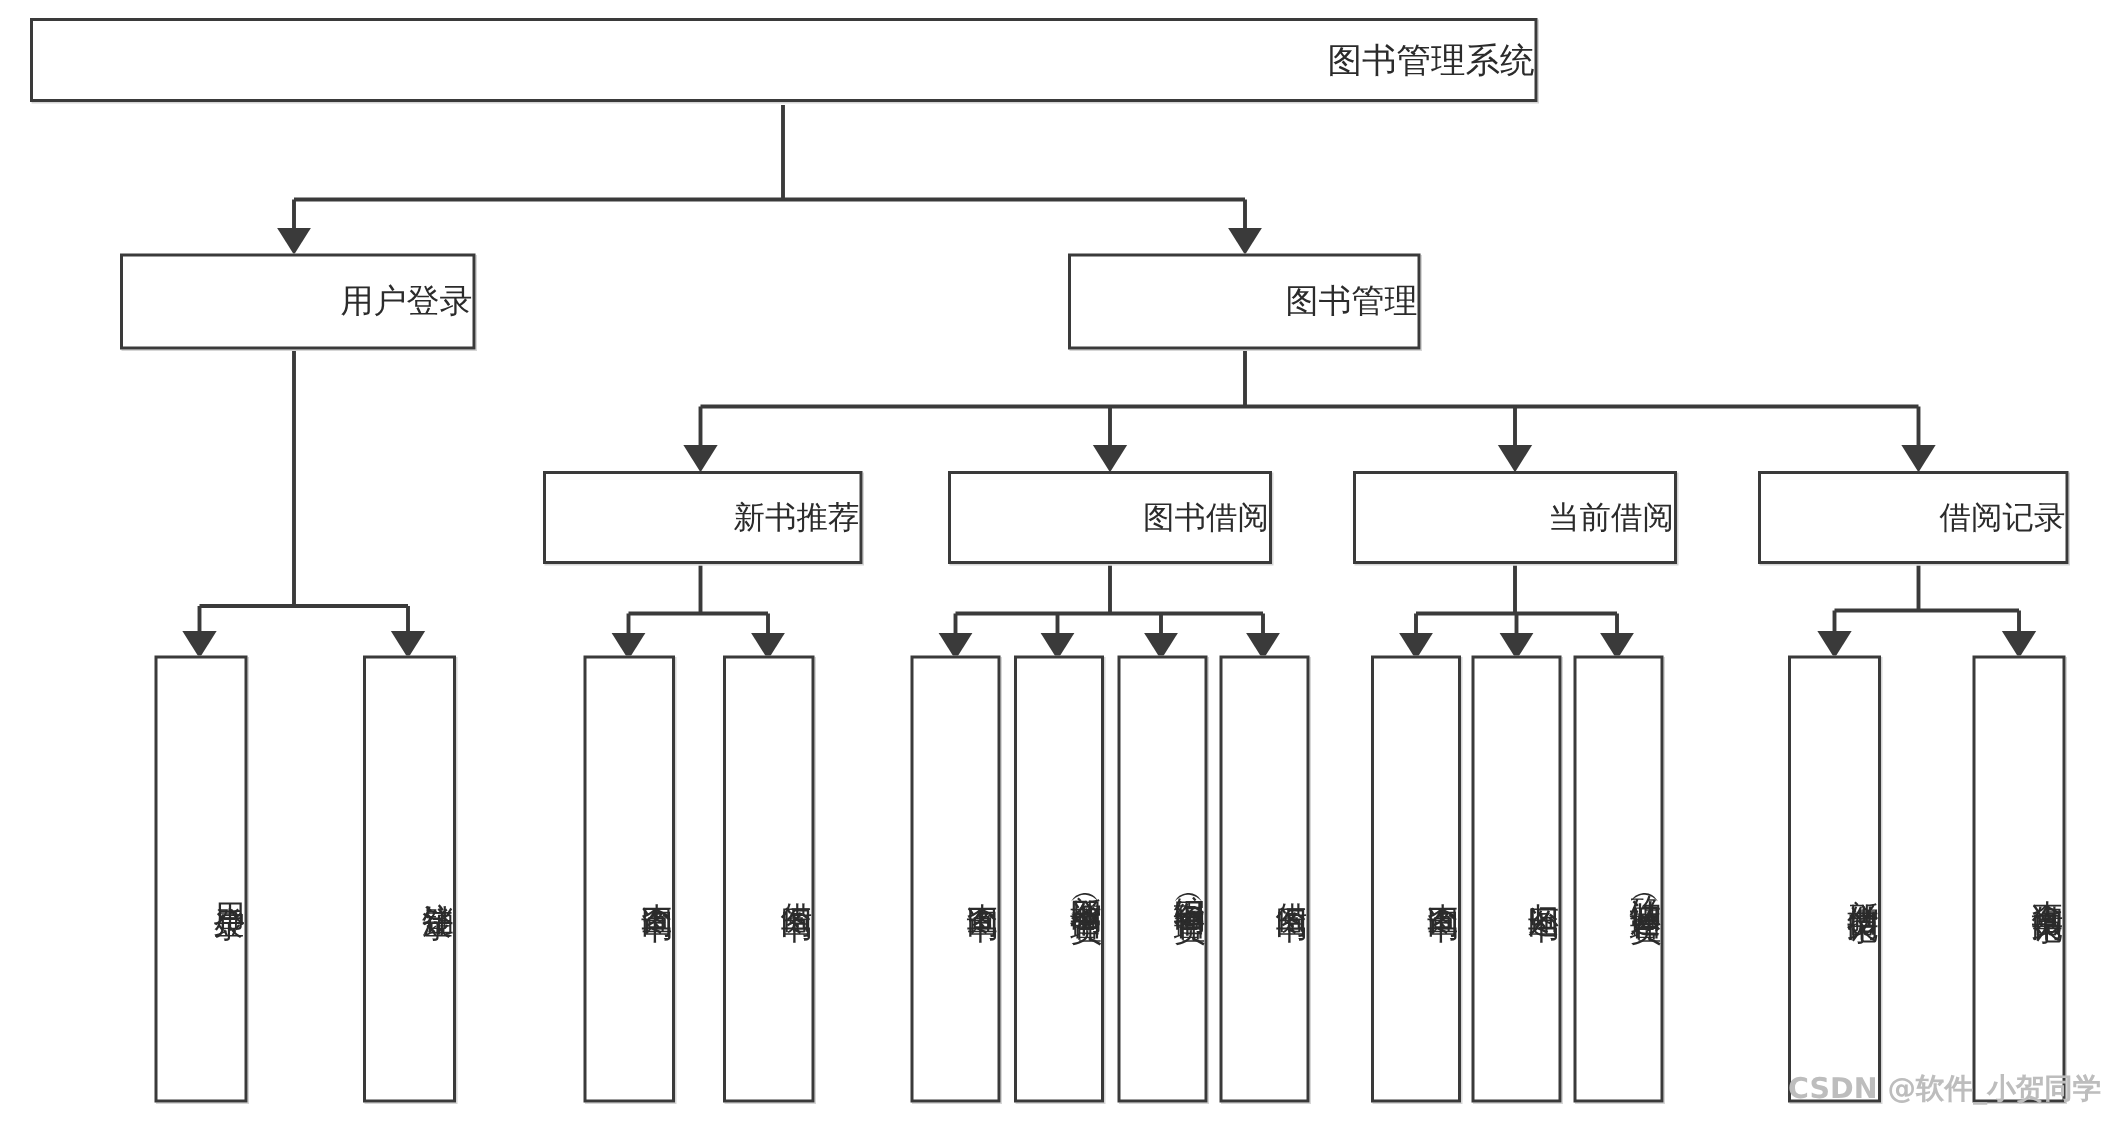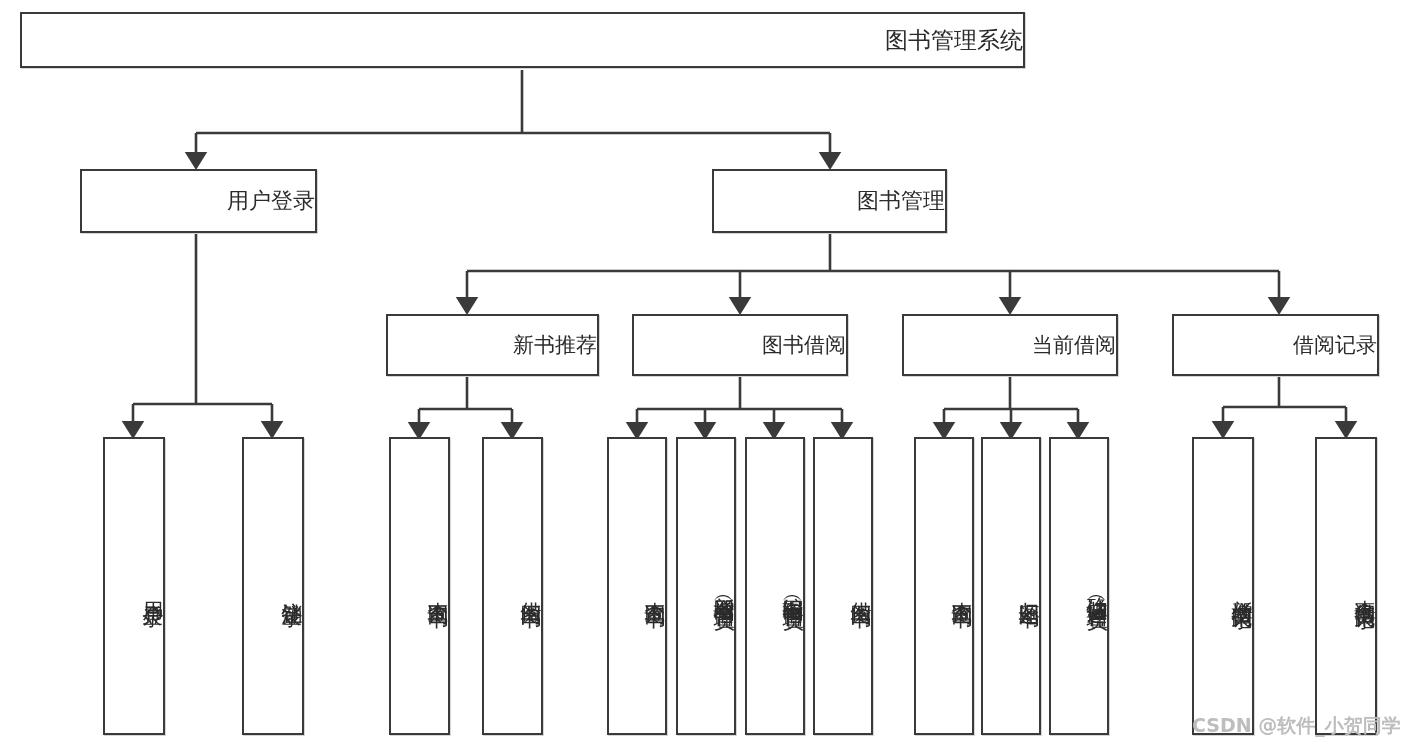--- a/index.html
+++ b/index.html
@@ -133,21 +133,21 @@
     <span class="txt">图书管理系统</span>
   </div>
 
   <div class="node level2" style="left:80px; top:169px; width:237px; height:64px;">
     <span class="txt">用户登录</span>
   </div>
   <div class="node level2" style="left:712px; top:169px; width:235px; height:64px;">
     <span class="txt">图书管理</span>
   </div>
 
-  <div class="node level3" style="left:362px; top:314px; width:213px; height:62px;margin-left:24px;">
+  <div class="node level3" style="left:362px; top:314px; width:213px; height:62px;">
     <span class="txt">新书推荐</span>
   </div>
   <div class="node level3" style="left:632px; top:314px; width:216px; height:62px;">
     <span class="txt">图书借阅</span>
   </div>
   <div class="node level3" style="left:902px; top:314px; width:216px; height:62px;padding-left:16px;">
     <span class="txt">当前借阅</span>
   </div>
   <div class="node level3" style="left:1172px; top:314px; width:207px; height:62px;">
     <span class="txt">借阅记录</span>

